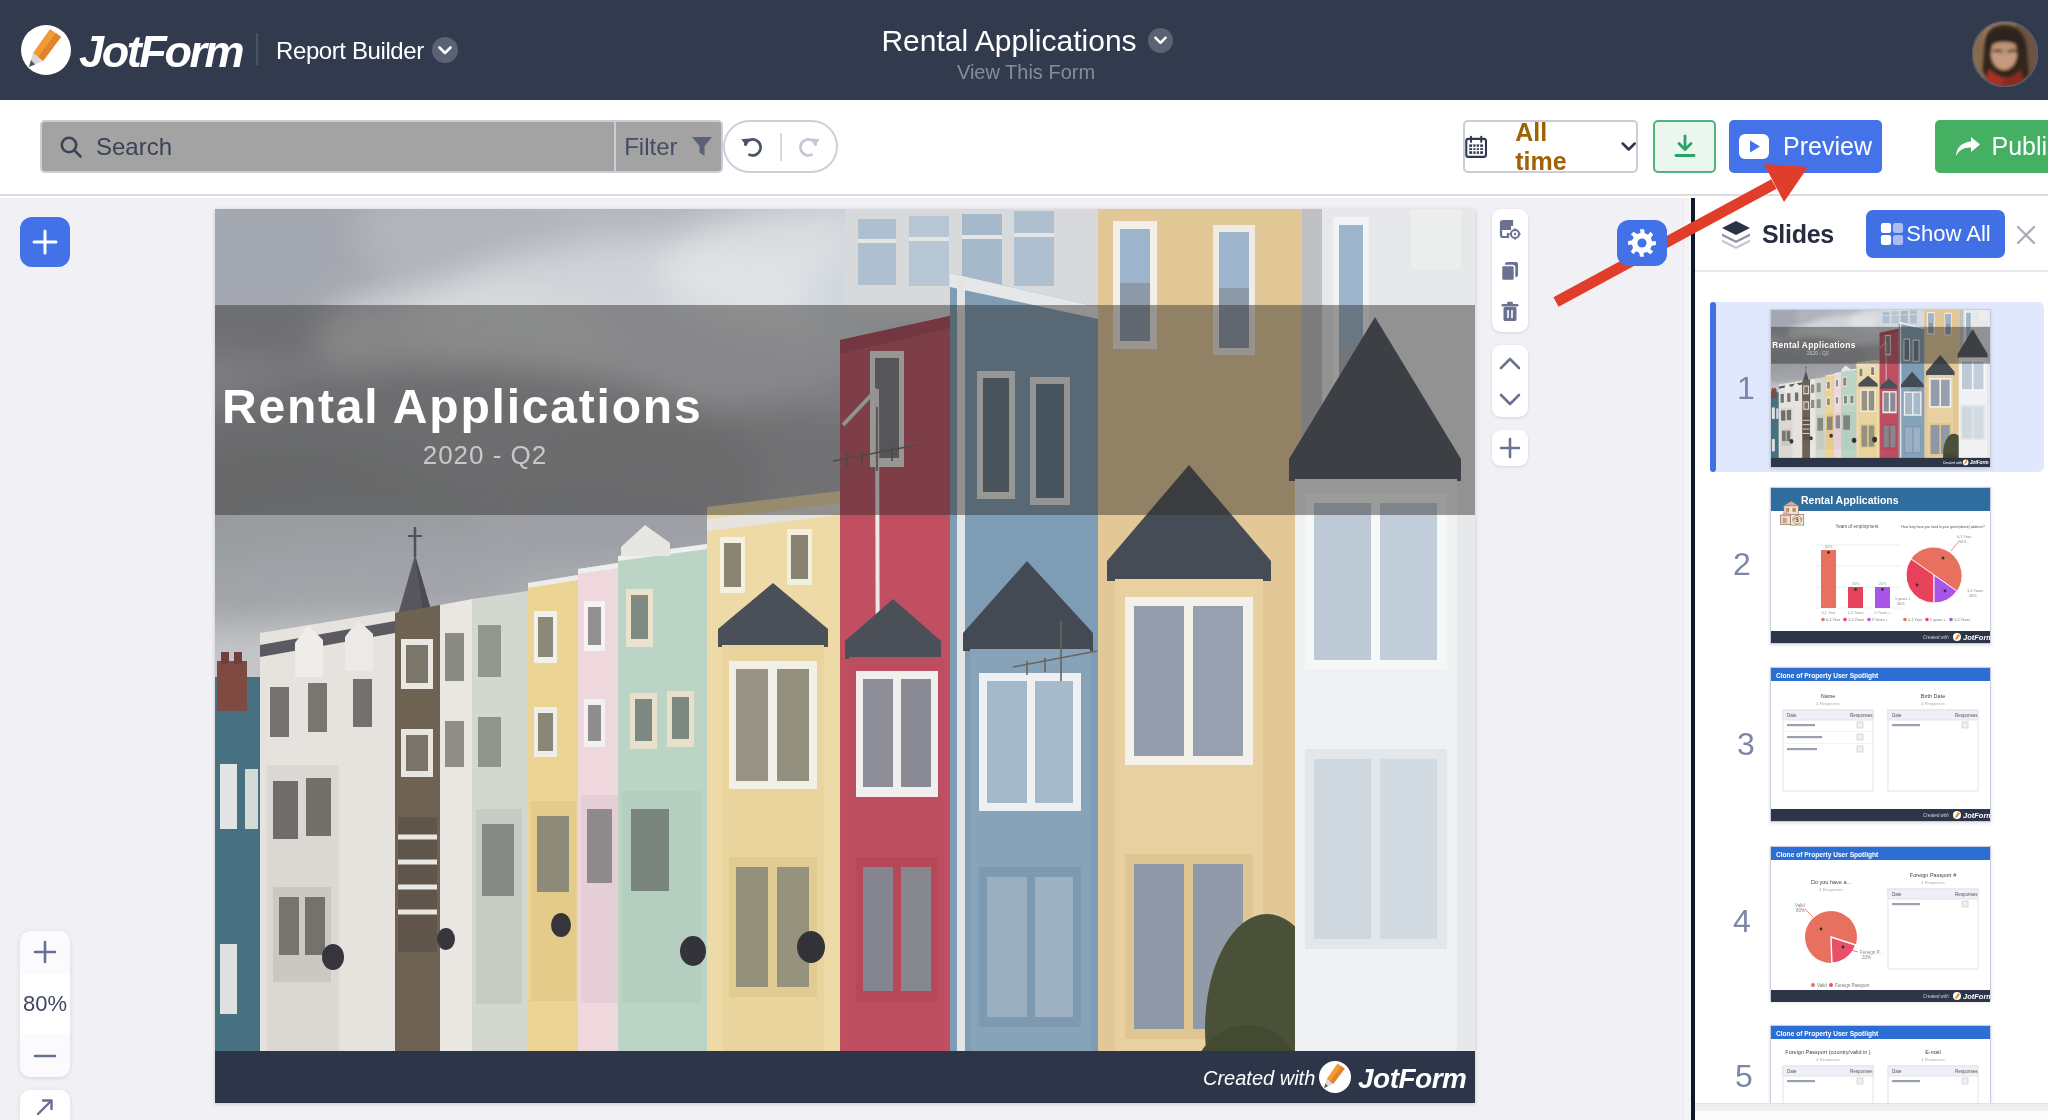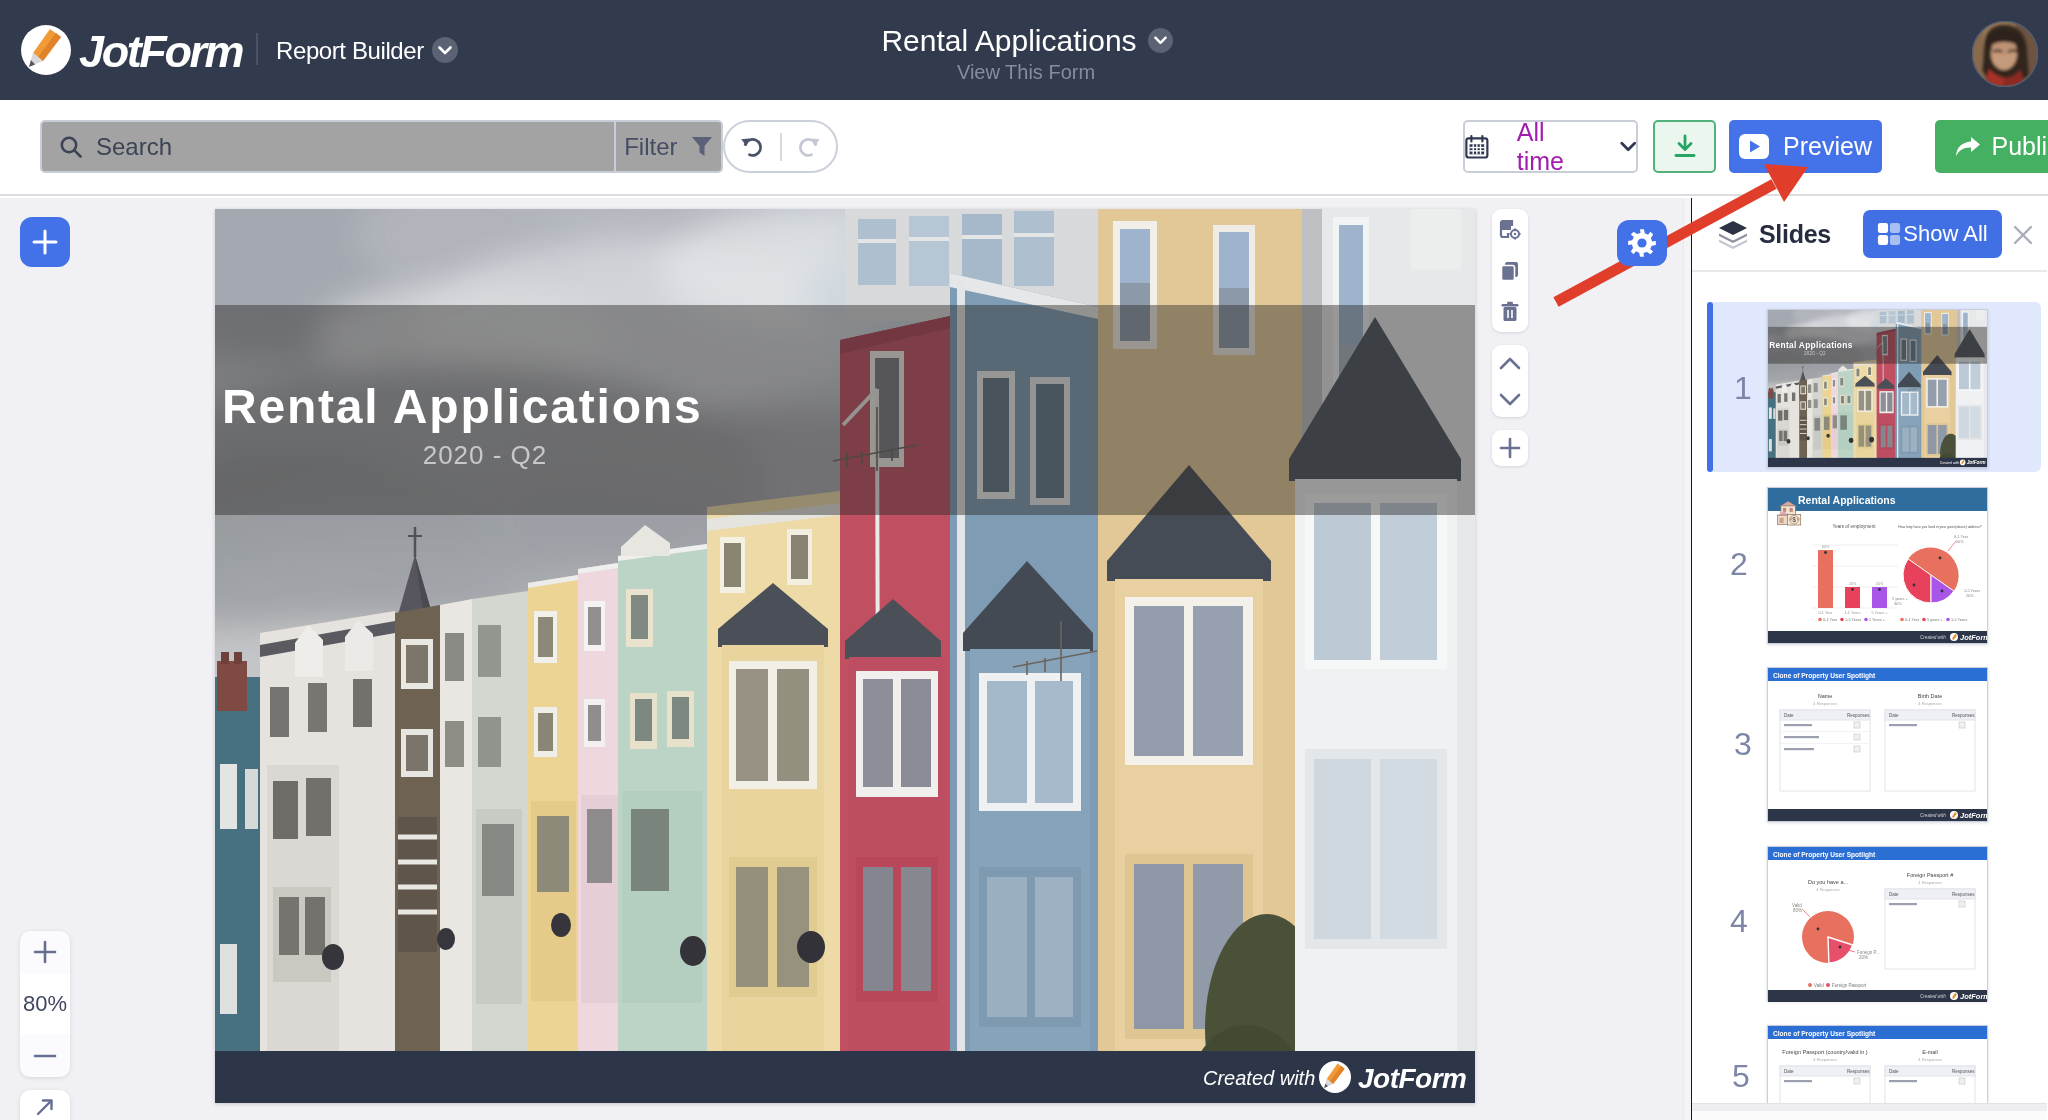--- a/index.html
+++ b/index.html
@@ -18,42 +18,42 @@
 
   
   #tbar { position:absolute; left:0; top:100px; width:2048px; height:96px; background:#fff; border-bottom:2px solid #dcdce1; }
   #searchwrap { position:absolute; left:40px; top:20px; width:683px; height:53px; border:2px solid #c9cdd8; border-radius:5px; background:#a3a3a3; display:flex; }
   #searchbox { flex:1 1 auto; display:flex; align-items:center; padding-left:17px; }
   #searchbox span { color:#3b4355; font-size:24px; margin-left:13px; }
   #filterbtn { width:107px; border-left:2px solid #c9cdd8; display:flex; align-items:center; justify-content:center; color:#454d63; font-size:24px; }
   #undoredo { position:absolute; left:723px; top:20px; width:115px; height:53px; border:2px solid #ccd0da; border-radius:27px; display:flex; align-items:center; }
   #ur-sep { width:2px; height:28px; background:#d6d9e0; }
   .urbtn { flex:1; display:flex; align-items:center; justify-content:center; }
-  #alltime { position:absolute; left:1463px; top:20px; width:175px; height:53px; border:2px solid #c9cdd8; border-radius:5px; display:flex; align-items:center; justify-content:center; gap:28px; color:#a21caf; font-size:25px; font-weight:400; }
+  #alltime { position:absolute; left:1463px; top:20px; width:175px; height:53px; border:2px solid #c9cdd8; border-radius:5px; display:flex; align-items:center; justify-content:center; gap:28px; color:#a16207; font-size:25px; font-weight:700; }
   #dlbtn { position:absolute; left:1653px; top:20px; width:63px; height:53px; background:#eaf6ee; border:2px solid #52b27d; border-radius:5px; display:flex; align-items:center; justify-content:center; }
   #prevbtn { position:absolute; left:1729px; top:20px; width:153px; height:53px; background:#4472e9; border-radius:5px; display:flex; align-items:center; justify-content:center; gap:14px; color:#fff; font-size:25px; font-weight:500;text-align:right; }
   #pubbtn { position:absolute; left:1895px; top:20px; width:157px; height:53px; background:#45b062; border-radius:5px; display:flex; align-items:center; justify-content:center; gap:10px; color:#fff; font-size:25px; font-weight:500;margin-left:40px; }
 
   
   #main { position:absolute; left:0; top:198px; width:2048px; height:922px; background:#f1f0f4; }
   #slide { position:absolute; left:215px; top:11px; width:1260px; height:894px; box-shadow:0 1px 4px rgba(0,0,0,0.18); }
   #addslide { position:absolute; left:20px; top:19px; width:50px; height:50px; background:#4372e8; border-radius:12px; display:flex; align-items:center; justify-content:center; }
   #gearbtn { position:absolute; left:1617px; top:22px; width:50px; height:46px; background:#4372e8; border-radius:12px; display:flex; align-items:center; justify-content:center; z-index:60; }
   .vtool { position:absolute; left:1492px; width:36px; background:#fff; border-radius:9px; box-shadow:0 1px 3px rgba(40,40,60,0.14); display:flex; flex-direction:column; align-items:center; justify-content:space-around; }
   #vt1 { top:11px; height:123px; }
   #vt2 { top:147px; height:72px; }
   #vt3 { top:232px; height:36px; }
   #zoomctl { position:absolute; left:20px; top:733px; width:50px; height:146px; background:#fbfbfd; border-radius:10px; box-shadow:0 1px 4px rgba(40,40,60,0.13); display:flex; flex-direction:column; }
   .zsec { flex:1; display:flex; align-items:center; justify-content:center; }
   #zpct { background:#fff; color:#3f4660; font-size:22px; flex:1.4; display:flex; align-items:center; justify-content:center; }
   #expandbtn { position:absolute; left:20px; top:892px; width:50px; height:30px; background:#fff; border-radius:10px 10px 0 0; box-shadow:0 1px 4px rgba(40,40,60,0.13); display:flex; align-items:flex-end; justify-content:center; padding-bottom:2px; }
   #vscroll { position:absolute; left:1683px; top:0; width:8px; height:922px; background:#f4f4f7; border-left:1px solid #eaeaee; }
 
   
-  #sidebar { position:absolute; left:1691px; top:0; width:357px; height:922px; background:#fff; border-left:1px solid #0f172a; }
+  #sidebar { position:absolute; left:1691px; top:0; width:357px; height:922px; background:#fff; border-left:4px solid #0f172a; }
   #sb-head { position:absolute; left:0; top:0; width:355px; height:74px; border-bottom:2px solid #e8e8ec; }
   #sb-title { position:absolute; left:67px; top:22px; color:#252d3f; font-size:25px; font-weight:700; letter-spacing:-0.3px; }
   #showall { position:absolute; left:171px; top:12px; width:139px; height:48px; background:#4170e4; border-radius:7px; display:flex; align-items:center; justify-content:center; gap:2px; color:#fff; font-size:22px; }
   .thumbnum { position:absolute; color:#7e86a8; font-size:32px; }
   .thumb { position:absolute; left:75px; width:221px; background:#fff; border:1px solid #c9cede; box-shadow:0 1px 3px rgba(60,60,80,0.18); }
   #sel1 { position:absolute; left:15px; top:104px; width:334px; height:170px; background:#dfe8fc; border-radius:6px; }
   #selbar { position:absolute; left:15px; top:104px; width:6px; height:170px; background:#4170e4; border-radius:3px; }
   #sb-bottom { position:absolute; left:0; top:905px; width:355px; height:17px; background:linear-gradient(#eeeef1 0, #eeeef1 7px, #fbfbfc 7px); border-top:1px solid #e2e2e6; }
 </style>
 </head>

